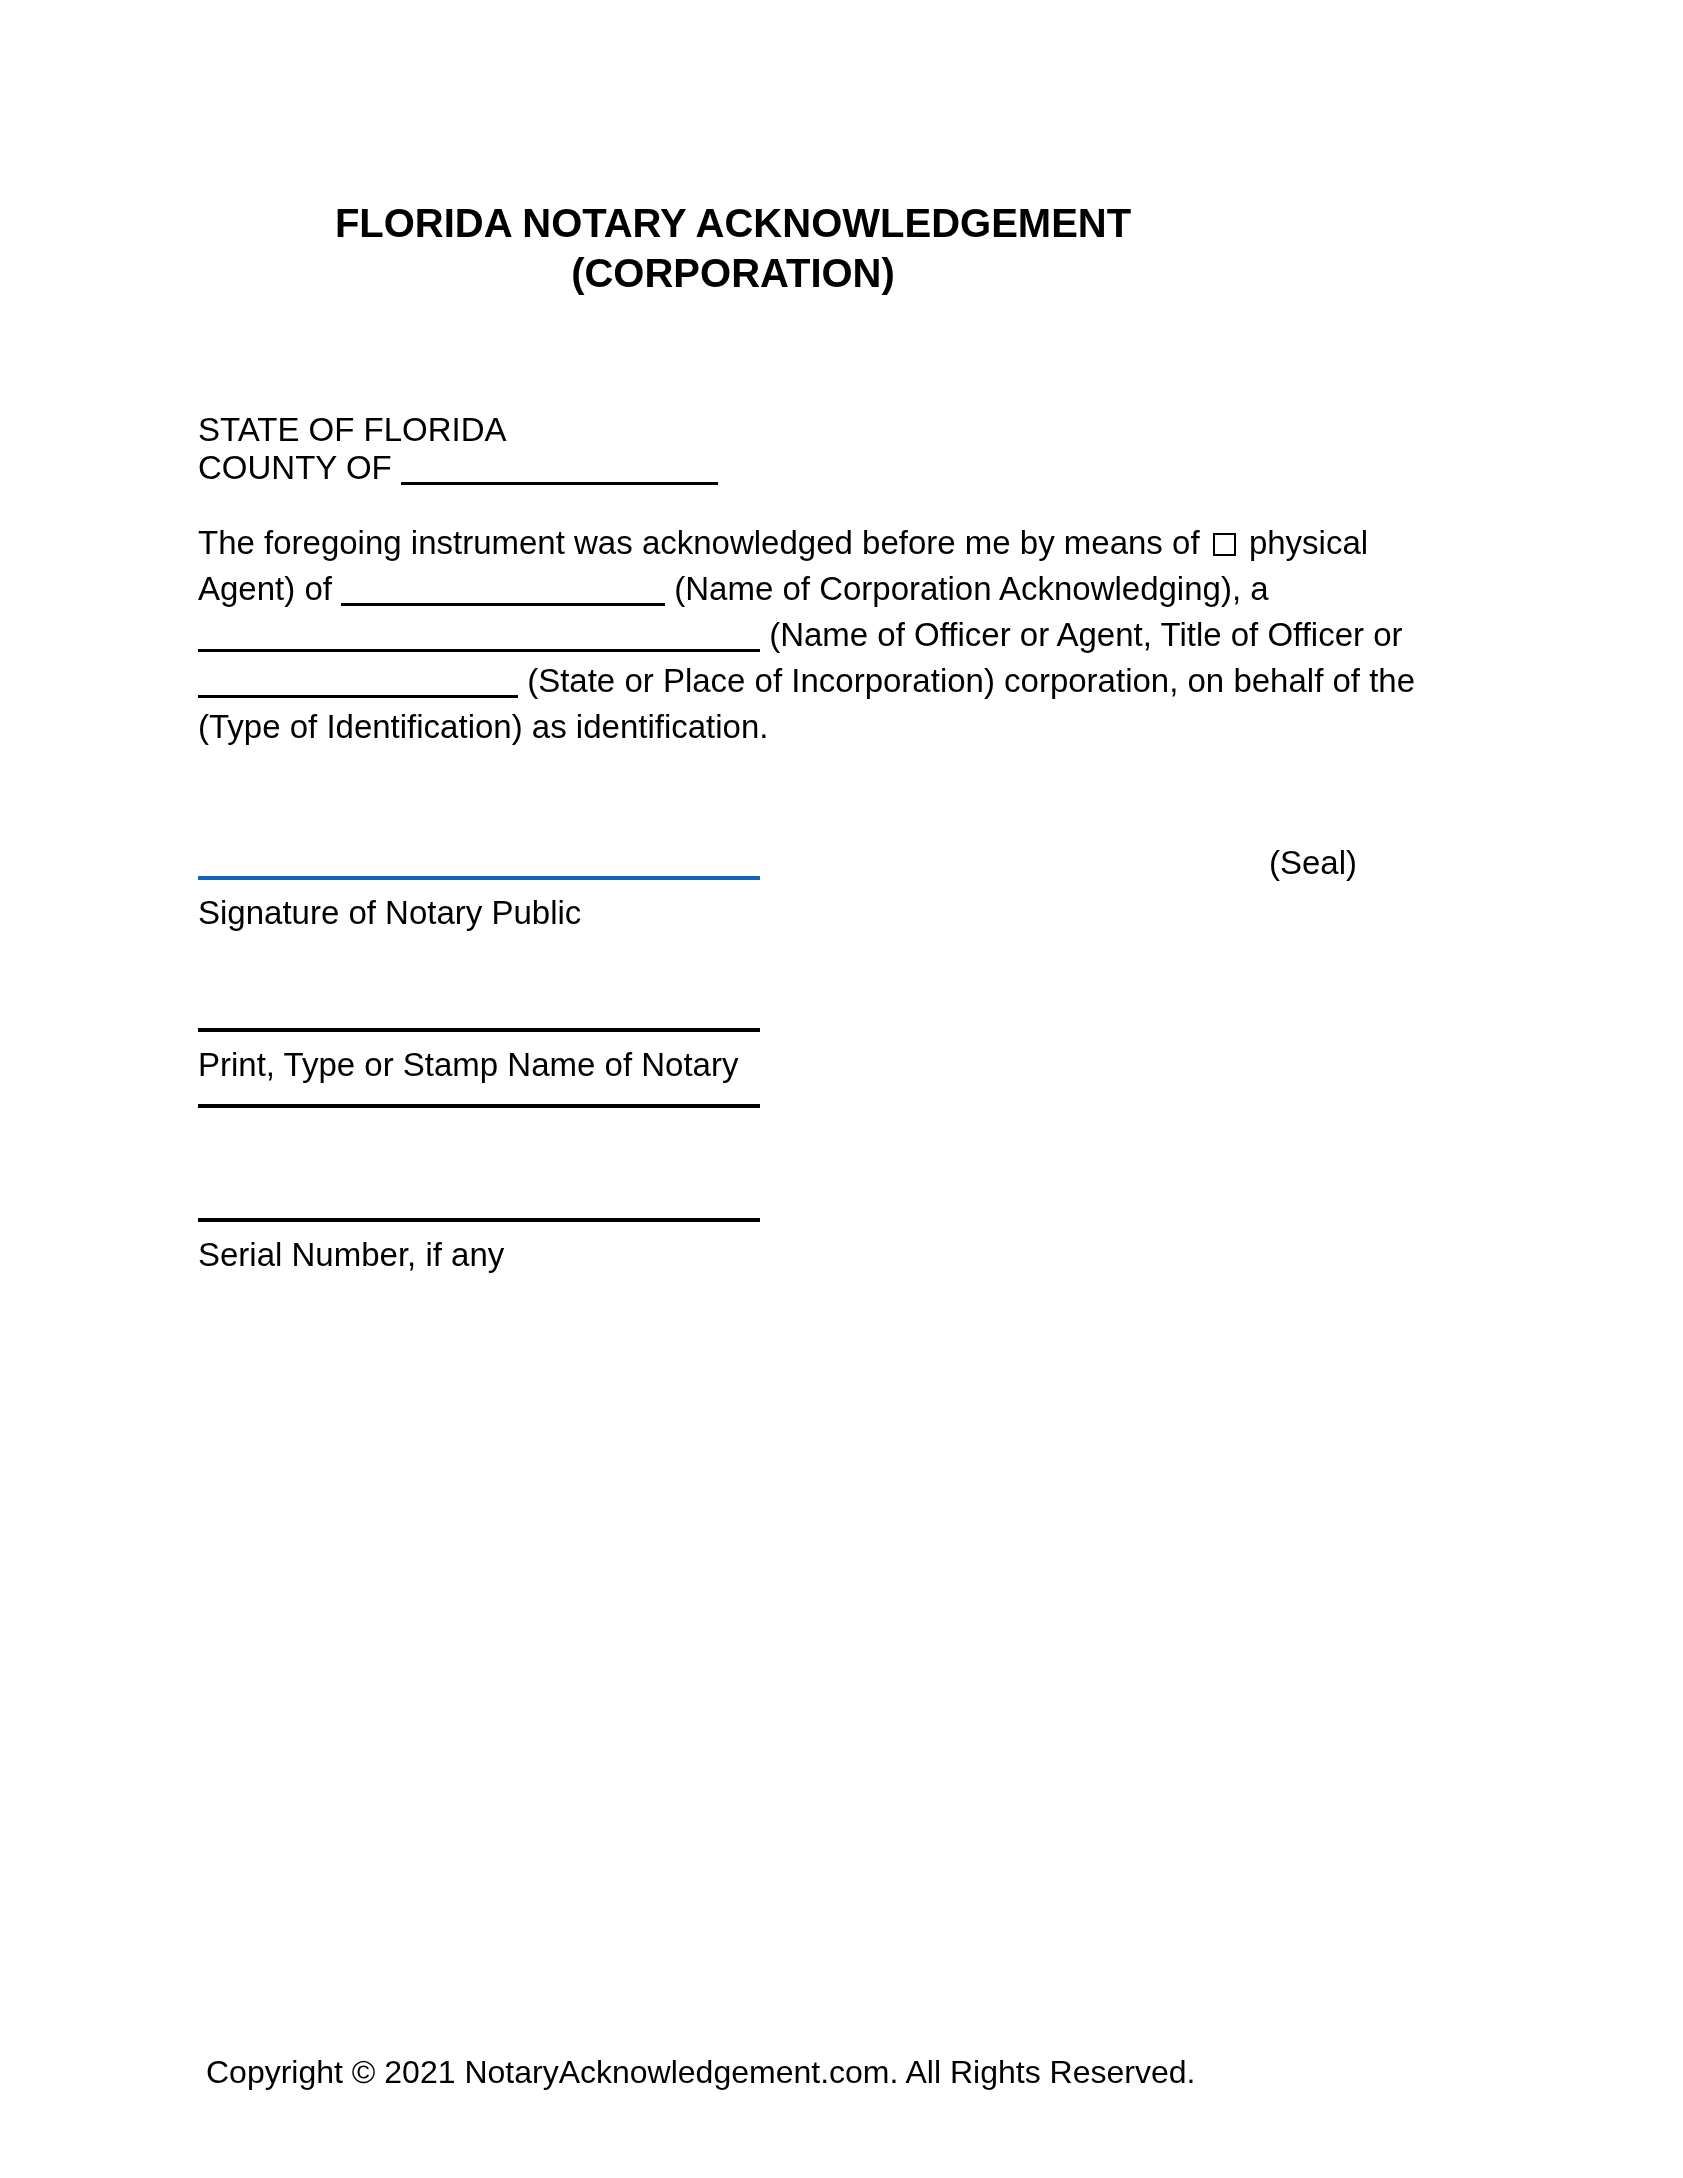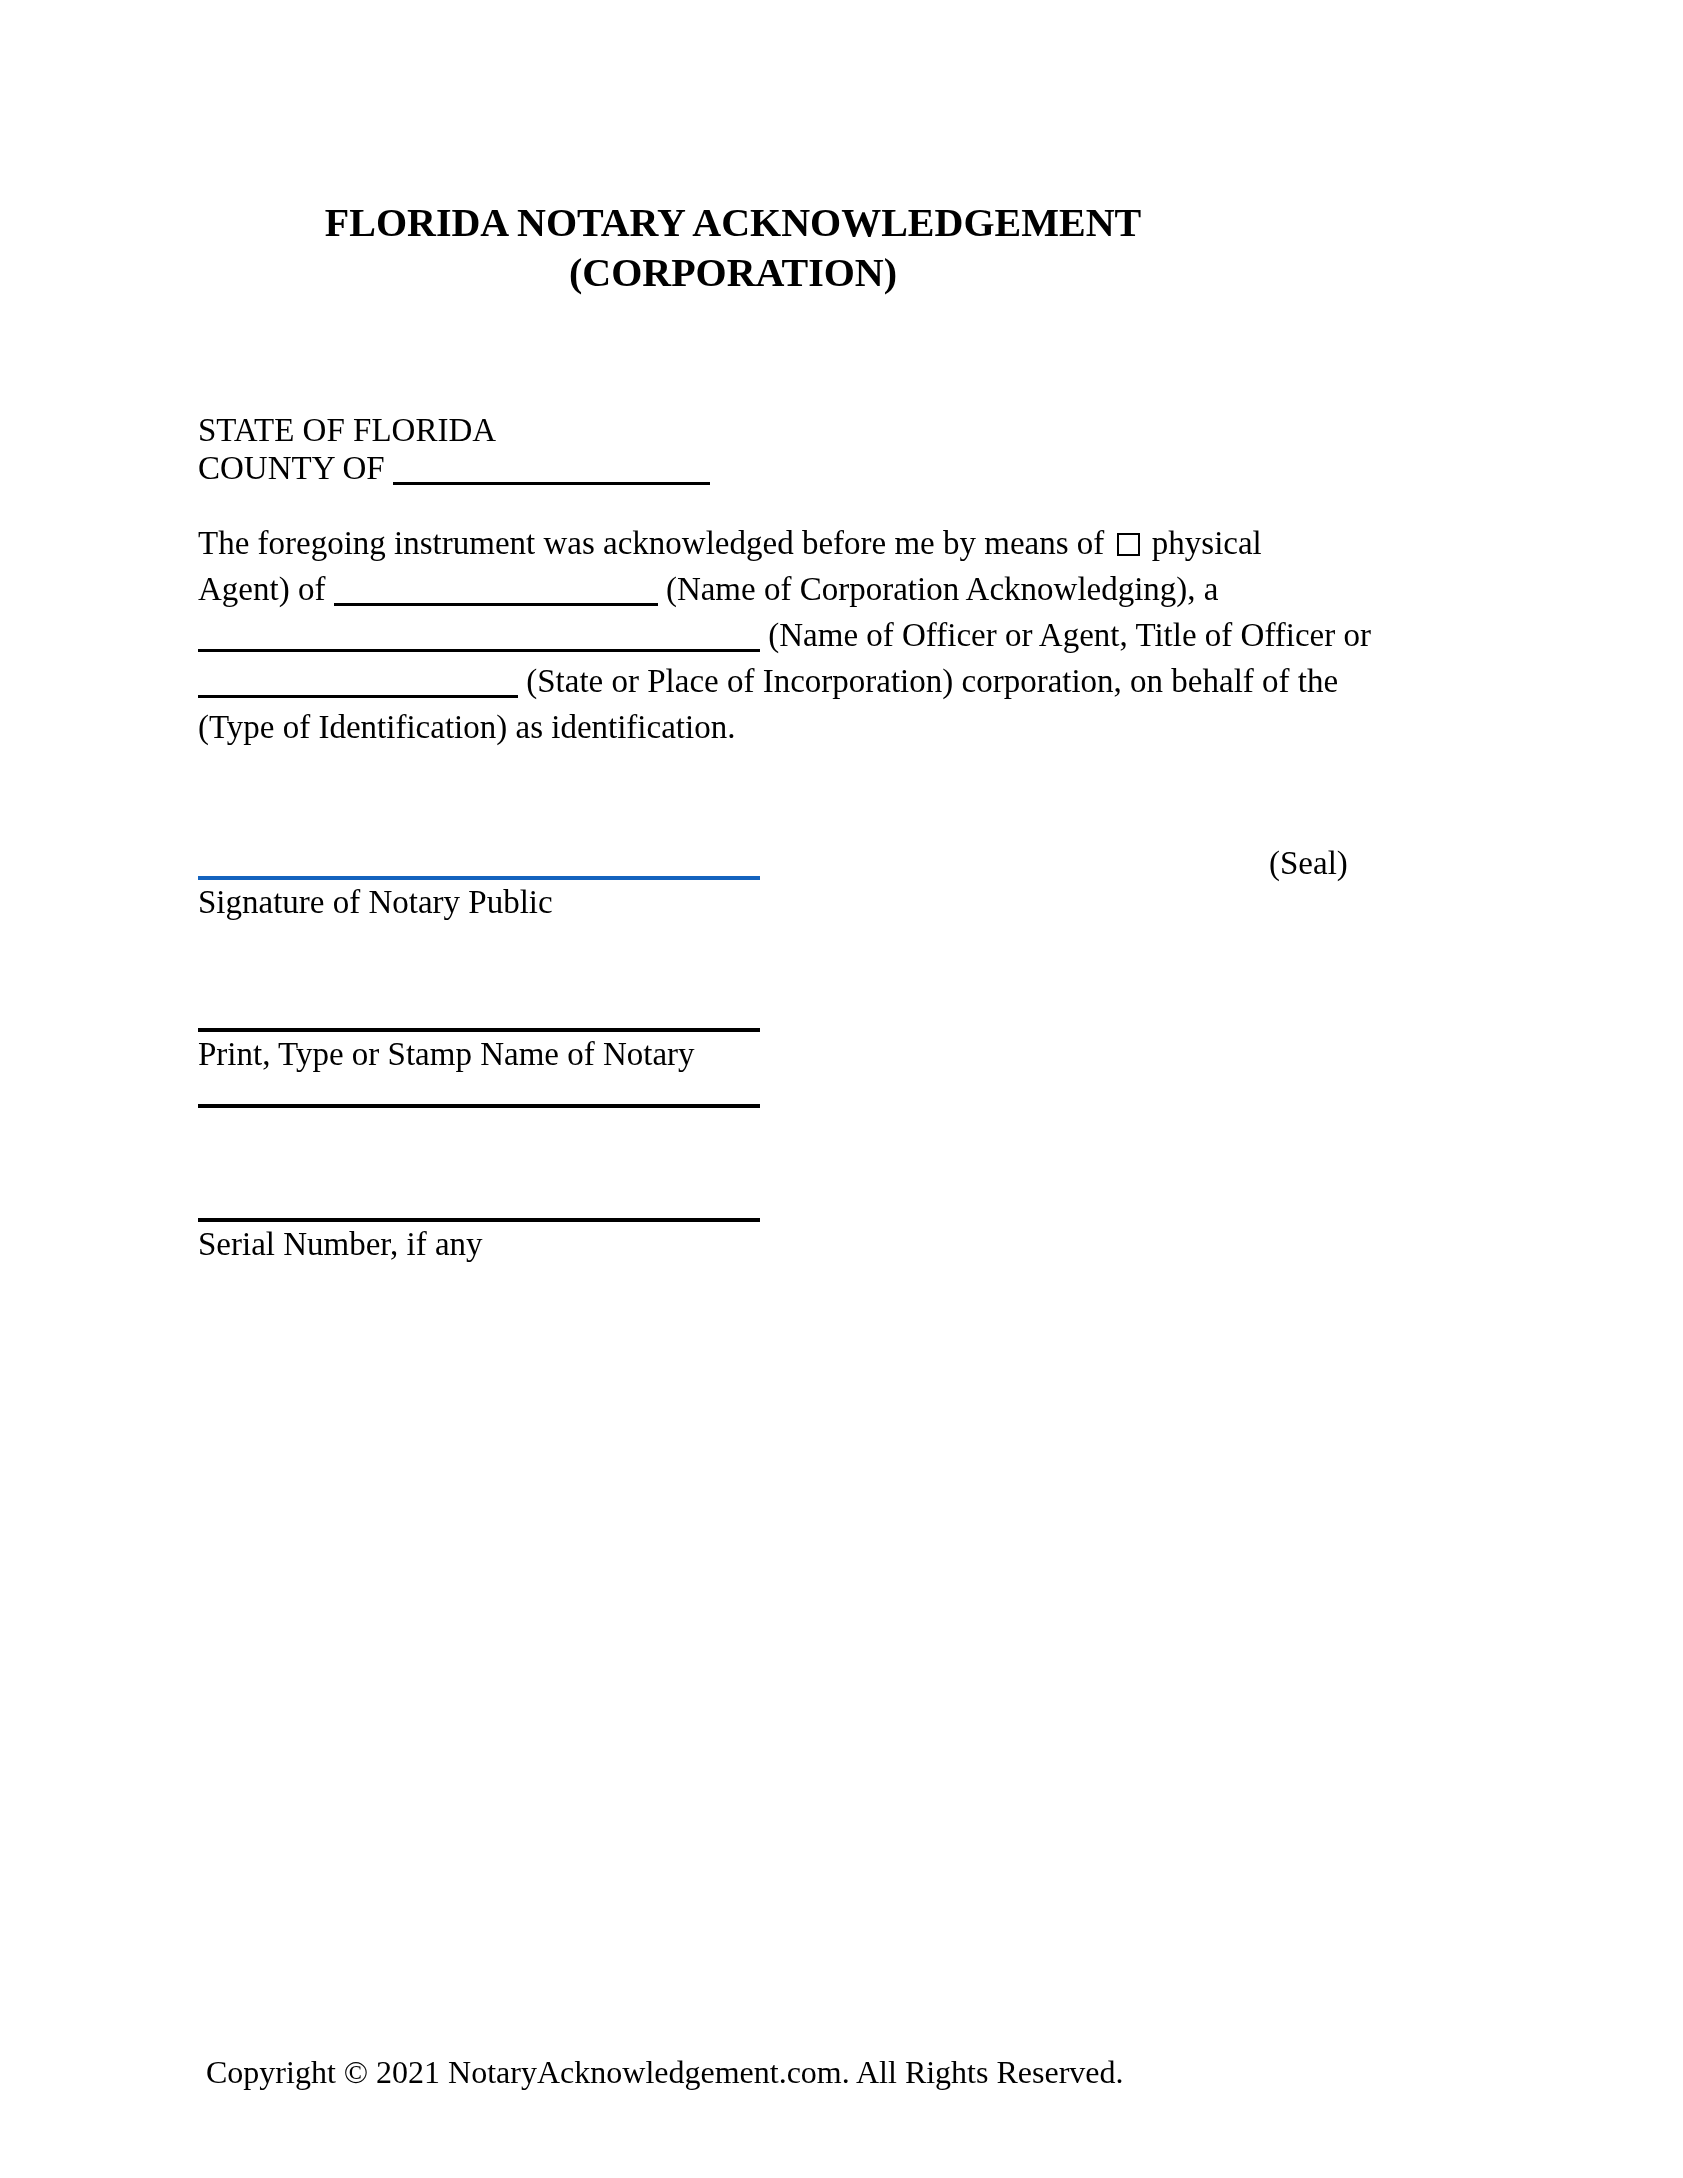--- a/index.html
+++ b/index.html
@@ -2,21 +2,21 @@
 <html><head>
 <meta charset="utf-8">
 <style>
   html, body { margin: 0; padding: 0; background: #ffffff; }
   .page {
     position: relative;
     width: 1466px;
     height: 2178px;
     background: #ffffff;
     color: #000000;
-    font-family: Liberation Serif, serif;
+    font-family: Liberation Sans, sans-serif;
     overflow: hidden;
   }
   .title {
     position: absolute;
     top: 198px;
     left: 0;
     width: 100%;
     text-align: center;
     font-size: 40px;
     line-height: 50px;
@@ -55,21 +55,21 @@
     margin: 0 4px;
     background: #fff;
   }
   .sig {
     position: absolute;
     left: 198px;
     width: 562px;
   }
   .sigline { height: 0; border-top: 4px solid #000; }
   .sig .lbl {
-    margin-top: 3px;
+    margin-top: 14px;
     font-size: 33px;
     line-height: 38px;
     white-space: nowrap;
   }
   .seal {
     position: absolute;
     left: 1269px;
     top: 844px;
     font-size: 33px;
     line-height: 38px;

